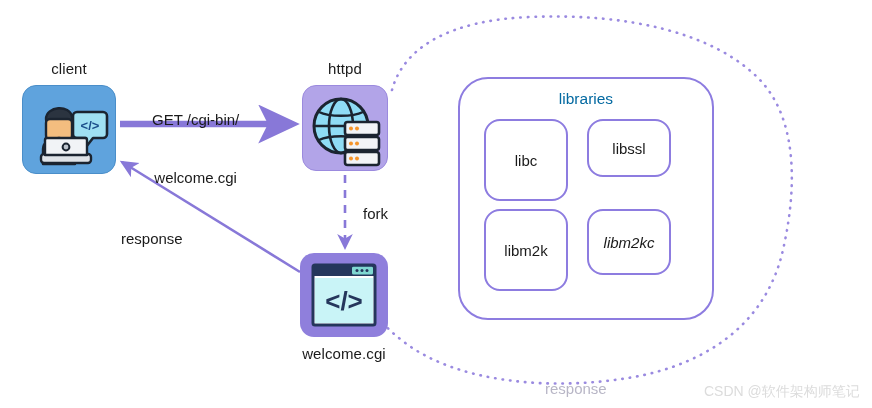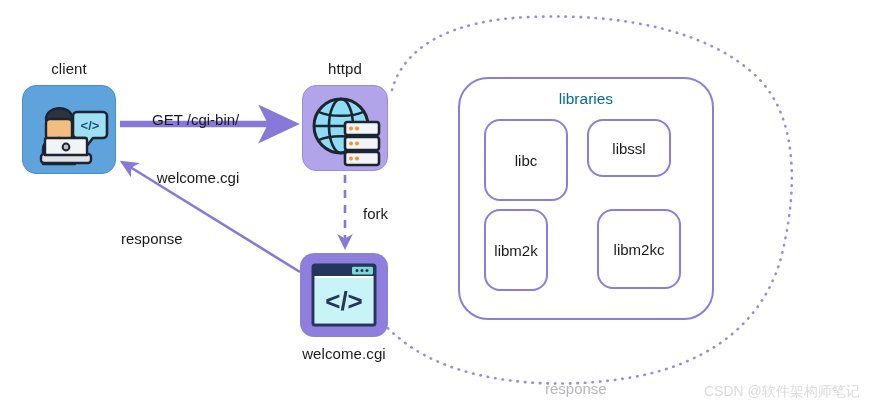--- a/index.html
+++ b/index.html
@@ -97,22 +97,22 @@
     background: #ffffff;
     box-sizing: border-box;
     display: flex;
     align-items: center;
     justify-content: center;
     font-size: 15px;
     color: #1a1a1a;
   }
   #lib-0 { left: 24px;  top: 40px;  width: 84px; height: 82px; }
   #lib-1 { left: 127px; top: 40px;  width: 84px; height: 58px; }
-  #lib-2 { left: 24px;  top: 130px; width: 64px; height: 82px; }
-  #lib-3 { left: 137px; top: 130px; width: 84px; height: 80px; }
+  #lib-2 { left: 24px;  top: 130px; width: 84px; height: 82px; }
+  #lib-3 { left: 127px; top: 130px; width: 84px; height: 66px; font-style: italic; }
 
   .edge-label {
     position: absolute;
     font-size: 15px;
     color: #1a1a1a;
     white-space: pre;
     line-height: 1.28;
   }
   #label-include {
     position: absolute;
@@ -178,21 +178,21 @@
 
       <path d="M20,63 C20,55 30,52 36,52 C42,52 52,55 52,63 L52,78 L20,78 Z" fill="#3fb79b" stroke="#1b2430" stroke-width="2.4" stroke-linejoin="round"></path>
 
       <rect x="18" y="68" width="50" height="9" rx="3" fill="#dfe3e8" stroke="#1b2430" stroke-width="2.4"></rect>
 
       <path d="M24,52 h38 a2,2 0 0 1 2,2 v15 h-42 v-15 a2,2 0 0 1 2,-2 z" fill="#f1f3f6" stroke="#1b2430" stroke-width="2.4" stroke-linejoin="round"></path>
       <circle cx="43" cy="61" r="3.4" fill="#bcc3cc" stroke="#1b2430" stroke-width="2"></circle>
     </svg>
   </div>
 
-  <div class="edge-label" style="left:152px; top:72px; text-align:right;">
+  <div class="edge-label" style="left:152px; top:72px; text-align:center;">
     <div>GET /cgi-bin/</div>
     <div>welcome.cgi</div>
   </div>
 
   <div class="edge-label" style="left:121px; top:229px;">response</div>
 
   <div class="edge-label" style="left:363px; top:204px;">fork</div>
 
   <div class="node-label" style="left:302px; top:60px; width:86px;">httpd</div>
 

